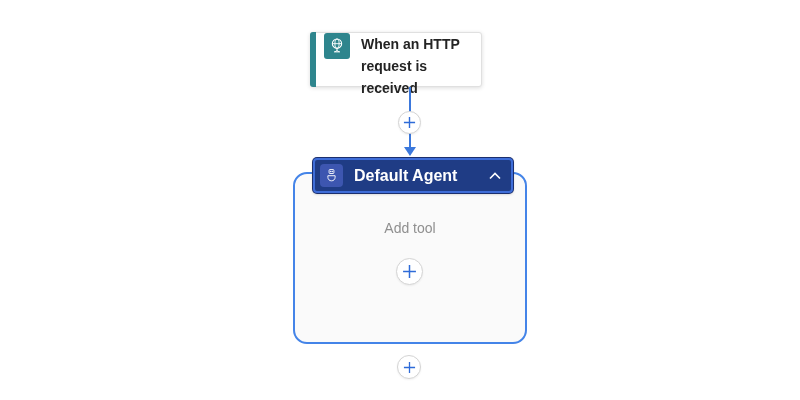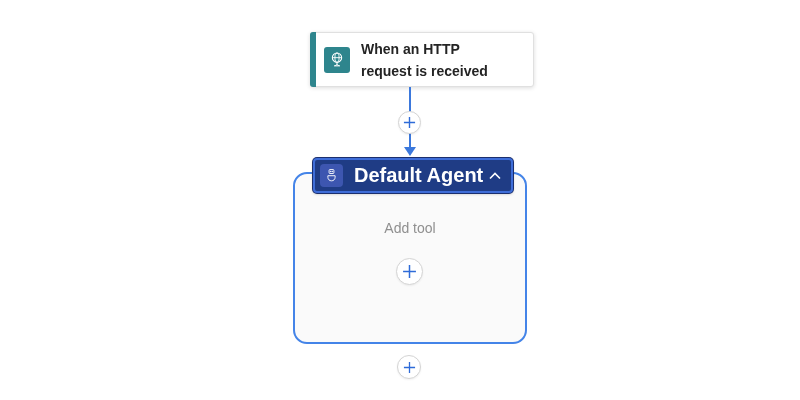--- a/index.html
+++ b/index.html
@@ -18,24 +18,24 @@
   }
   *{margin:0;padding:0;box-sizing:border-box;}
   html,body{background:#fff;}
   body{font-family:"Liberation Sans", sans-serif;}
   .canvas{
     position:relative;width:800px;height:400px;background:#fff;overflow:hidden;
   }
 
   
   .trigger-card{
-    position:absolute;left:310px;top:32px;width:224px;height:55px;
+    position:absolute;left:310px;top:32px;width:172px;height:55px;
     background:#fff;border:1px solid var(--card-border);border-radius:3px;
     box-shadow:0 1px 4px rgba(0,0,0,.14);
-    display:flex;align-items:center;cursor:pointer;
+    display:flex;cursor:pointer;
   }
   .trigger-accent{
     position:absolute;left:-1px;top:-1px;bottom:-1px;width:6px;
     background:var(--accent-teal);border-radius:3px 0 0 3px;
   }
   .trigger-icon{
     width:26px;height:26px;margin-left:13px;flex:0 0 auto;
     background:var(--accent-teal);border-radius:3px;
     display:flex;align-items:center;justify-content:center;
   }
@@ -75,21 +75,21 @@
     box-shadow:0 0 0 1px var(--selection-outline),0 1px 3px rgba(0,0,0,.25);
     border-radius:4px;display:flex;align-items:center;cursor:pointer;
   }
   .agent-icon-tile{
     width:23px;height:23px;margin-left:5px;flex:0 0 auto;
     background:var(--agent-icon-tile);border-radius:4px;
     display:flex;align-items:center;justify-content:center;
   }
   .agent-title{
     margin-left:11px;flex:1;
-    font-size:20px;font-weight:700;color:#fff;white-space:nowrap;
+    font-size:16px;font-weight:700;color:#fff;white-space:nowrap;
   }
   .collapse-btn{
     background:transparent;border:none;cursor:pointer;
     width:24px;height:24px;margin-right:4px;
     display:flex;align-items:center;justify-content:center;padding:0;
   }
 </style>
 </head>
 <body>
 

